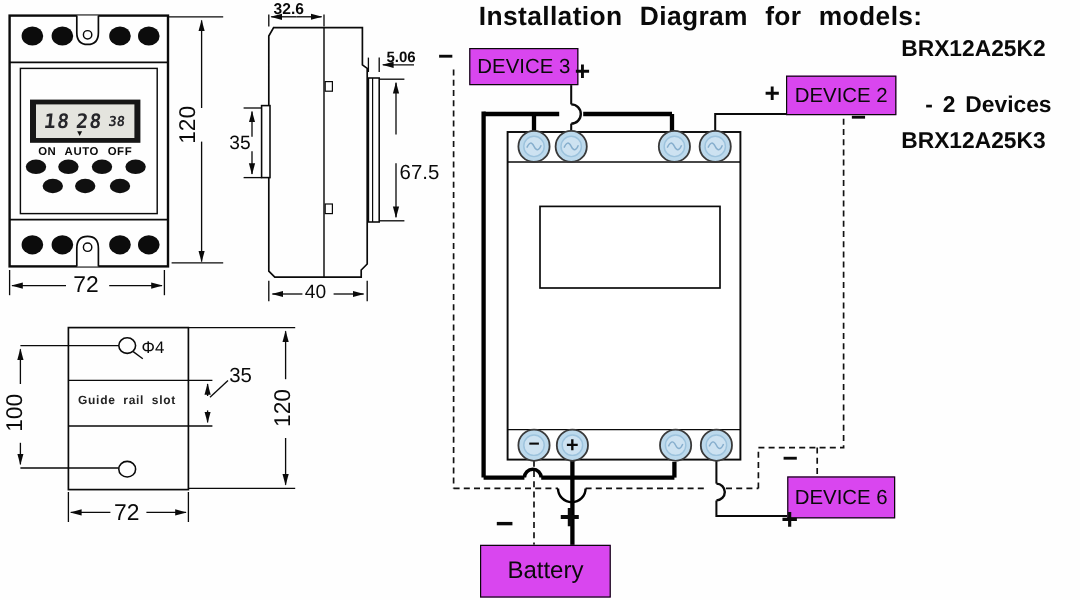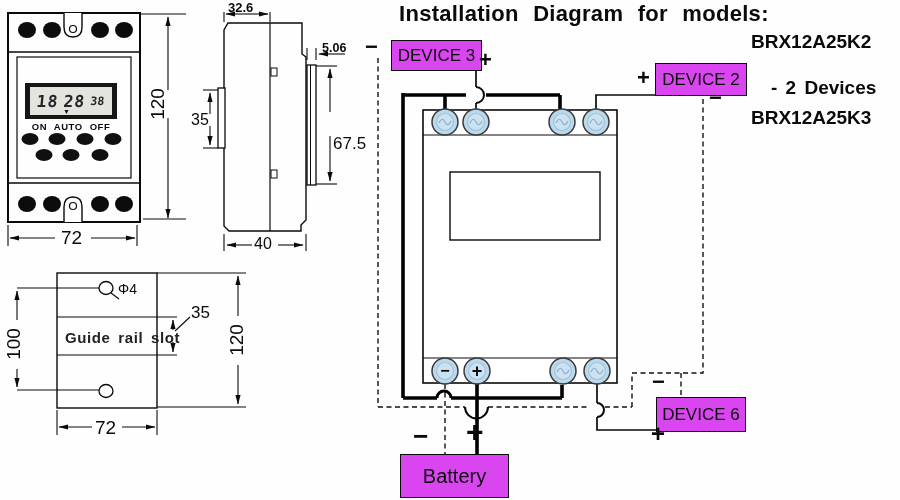--- a/index.html
+++ b/index.html
@@ -16,21 +16,21 @@
   .devbox{position:absolute;border:1.6px solid #0a0a0a;background:#d946ef;
           display:flex;align-items:center;justify-content:center;font-size:17px;color:#0a0a0a;}
   .sign{position:absolute;font-weight:bold;color:#0a0a0a;line-height:1;}
   .title{font-size:22px;font-weight:bold;word-spacing:8px;letter-spacing:.3px;}
   .model{font-size:19px;font-weight:bold;word-spacing:3px;}
   .lcdwrap{position:absolute;display:flex;align-items:center;justify-content:center;gap:5px;
            transform:skewX(-6deg);font-family:"DejaVu Sans Mono",monospace;font-weight:bold;color:#26262a;}
   .lcd-big{font-size:16.5px;letter-spacing:1px;}
   .lcd-small{font-size:11.5px;}
   .modes{font-size:9.5px;font-weight:bold;letter-spacing:.5px;word-spacing:4px;text-align:center;}
-  .slotlbl{font-size:15px;font-weight:bold;letter-spacing:.6px;word-spacing:3px;color:#222;}
+  .slotlbl{font-size:10px;font-weight:bold;letter-spacing:.6px;word-spacing:3px;color:#222;}
   .tsign{font-size:16px;font-weight:bold;}
 </style>
 </head>
 <body>
 
 <div id="stage">
 
 <svg id="linework" width="900" height="500" viewBox="0 0 900 500">
   <defs>
     <marker id="ar" viewBox="0 0 10 6" refX="9" refY="3" markerWidth="10" markerHeight="6" markerUnits="userSpaceOnUse" orient="auto">

